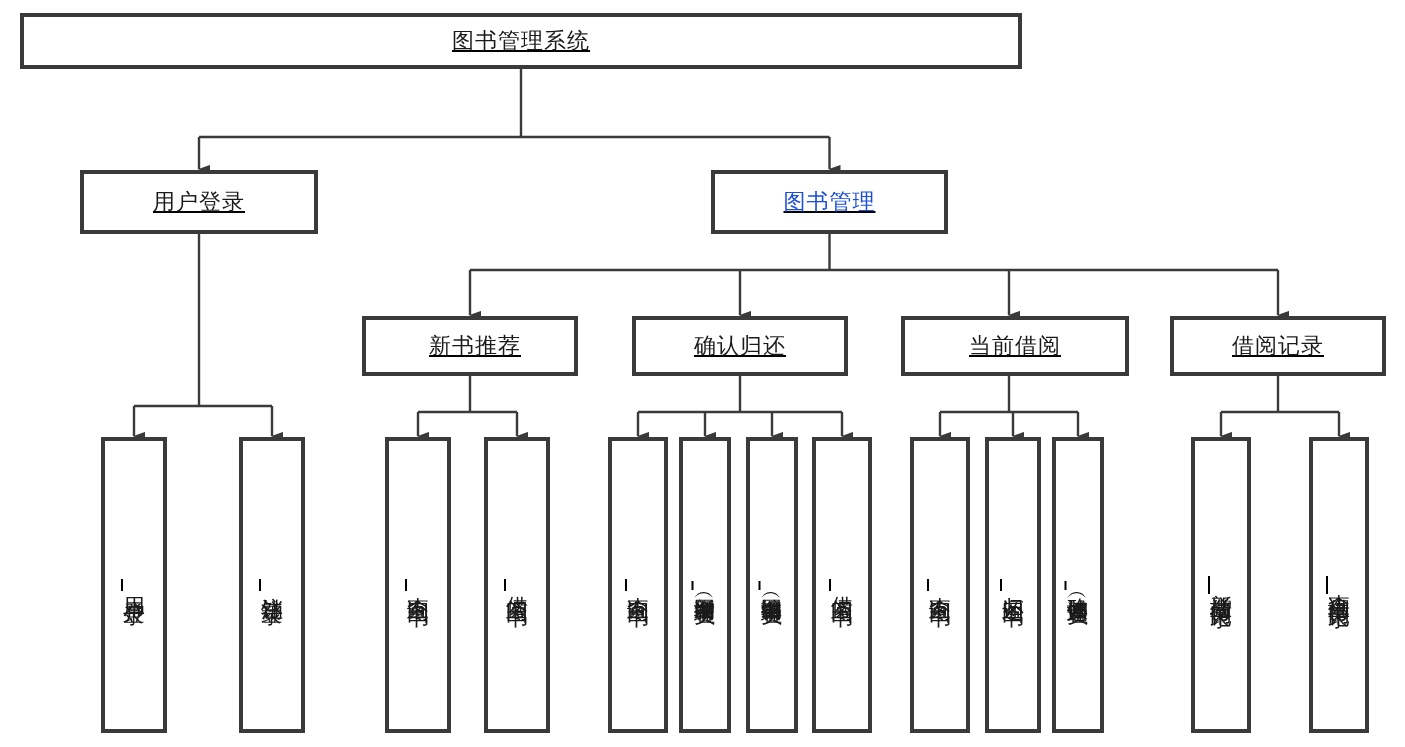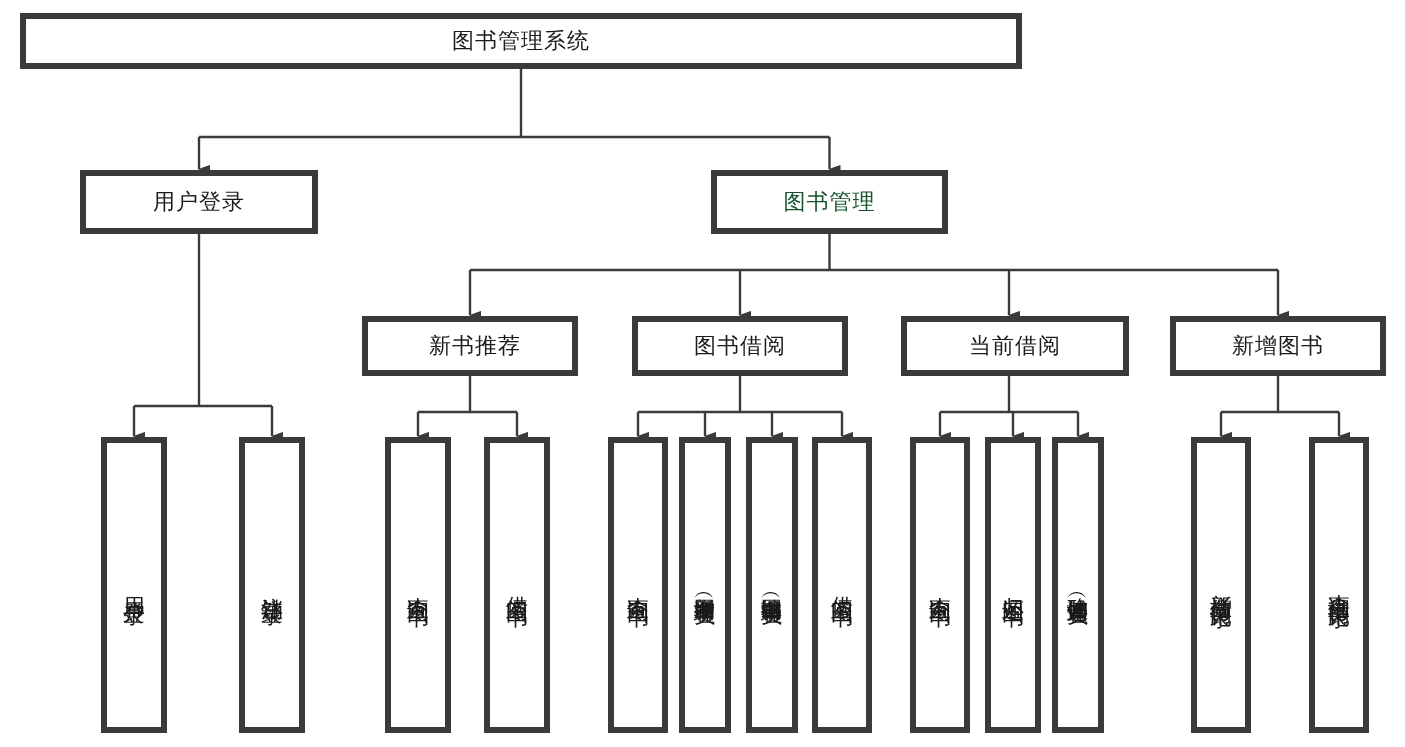--- a/index.html
+++ b/index.html
@@ -13,26 +13,27 @@
   #diagram-root {
     position: relative;
     width: 1405px;
     height: 747px;
     background: #ffffff;
     overflow: hidden;
   }
   .node-box {
     position: absolute;
     box-sizing: border-box;
-    border: 6px solid #1d4ed8;
+    border: 4px solid #1d4ed8;
     background: #ffffff;
     display: flex;
     align-items: center;
     justify-content: center;
     overflow: hidden;
+    text-decoration: underline;
   }
   .node-label {
     color: #1a1a1a;
     text-align: center;
     line-height: 1.12;
     white-space: pre;
   }
   .node-box.horizontal .node-label {
     font-size: 22px;
     letter-spacing: 1px;
@@ -117,33 +118,33 @@
   </svg>
 
   <div id="node-layer">
       <div class="node-box horizontal" style="left: 20px; top: 13px; width: 1002px; height: 56px; border-color: rgb(58, 58, 58); background: rgb(255, 255, 255);">
         <span class="node-label" style="color: rgb(26, 26, 26);">图书管理系统</span>
       </div>
       <div class="node-box horizontal" style="left: 80px; top: 170px; width: 238px; height: 64px; border-color: rgb(58, 58, 58); background: rgb(255, 255, 255);">
         <span class="node-label" style="color: rgb(26, 26, 26);">用户登录</span>
       </div>
       <div class="node-box horizontal" style="left: 711px; top: 170px; width: 237px; height: 64px; border-color: rgb(58, 58, 58); background: rgb(255, 255, 255);">
-        <span class="node-label" style="color: #14532d;">图书管理</span>
+        <span class="node-label" style="color: #1d4ed8;">图书管理</span>
       </div>
       <div class="node-box horizontal" style="left: 362px; top: 316px; width: 216px; height: 60px; border-color: rgb(58, 58, 58); background: rgb(255, 255, 255);">
         <span class="node-label" style="color: rgb(26, 26, 26); margin-left: 10px;">新书推荐</span>
       </div>
       <div class="node-box horizontal" style="left: 632px; top: 316px; width: 216px; height: 60px; border-color: rgb(58, 58, 58); background: rgb(255, 255, 255);">
-        <span class="node-label" style="color: rgb(26, 26, 26);">图书借阅</span>
+        <span class="node-label" style="color: rgb(26, 26, 26);">确认归还</span>
       </div>
       <div class="node-box horizontal" style="left: 901px; top: 316px; width: 228px; height: 60px; border-color: rgb(58, 58, 58); background: rgb(255, 255, 255);">
         <span class="node-label" style="color: rgb(26, 26, 26);">当前借阅</span>
       </div>
       <div class="node-box horizontal" style="left: 1170px; top: 316px; width: 216px; height: 60px; border-color: rgb(58, 58, 58); background: rgb(255, 255, 255);">
-        <span class="node-label" style="color: rgb(26, 26, 26);">新增图书</span>
+        <span class="node-label" style="color: rgb(26, 26, 26);">借阅记录</span>
       </div>
       <div class="node-box vertical" style="left: 101px; top: 437px; width: 66px; height: 296px; border-color: rgb(58, 58, 58); background: rgb(255, 255, 255);">
         <span class="node-label" style="color: rgb(26, 26, 26);">用户登录</span>
       </div>
       <div class="node-box vertical" style="left: 239px; top: 437px; width: 66px; height: 296px; border-color: rgb(58, 58, 58); background: rgb(255, 255, 255);">
         <span class="node-label" style="color: rgb(26, 26, 26);">注销登录</span>
       </div>
       <div class="node-box vertical" style="left: 385px; top: 437px; width: 66px; height: 296px; border-color: rgb(58, 58, 58); background: rgb(255, 255, 255);">
         <span class="node-label" style="color: rgb(26, 26, 26);">查询图书</span>
       </div>

